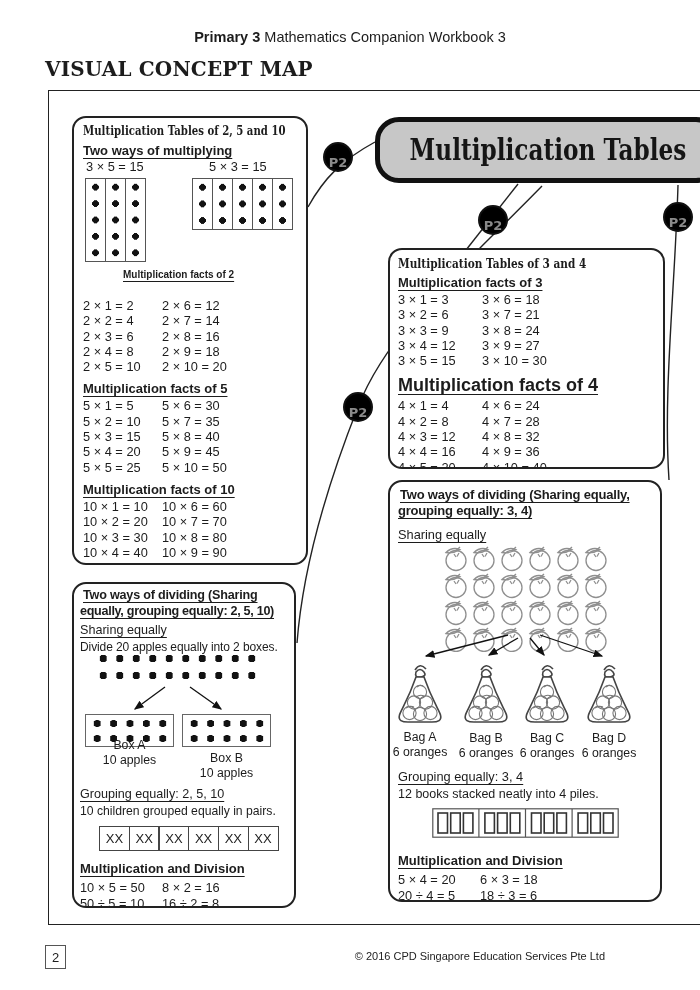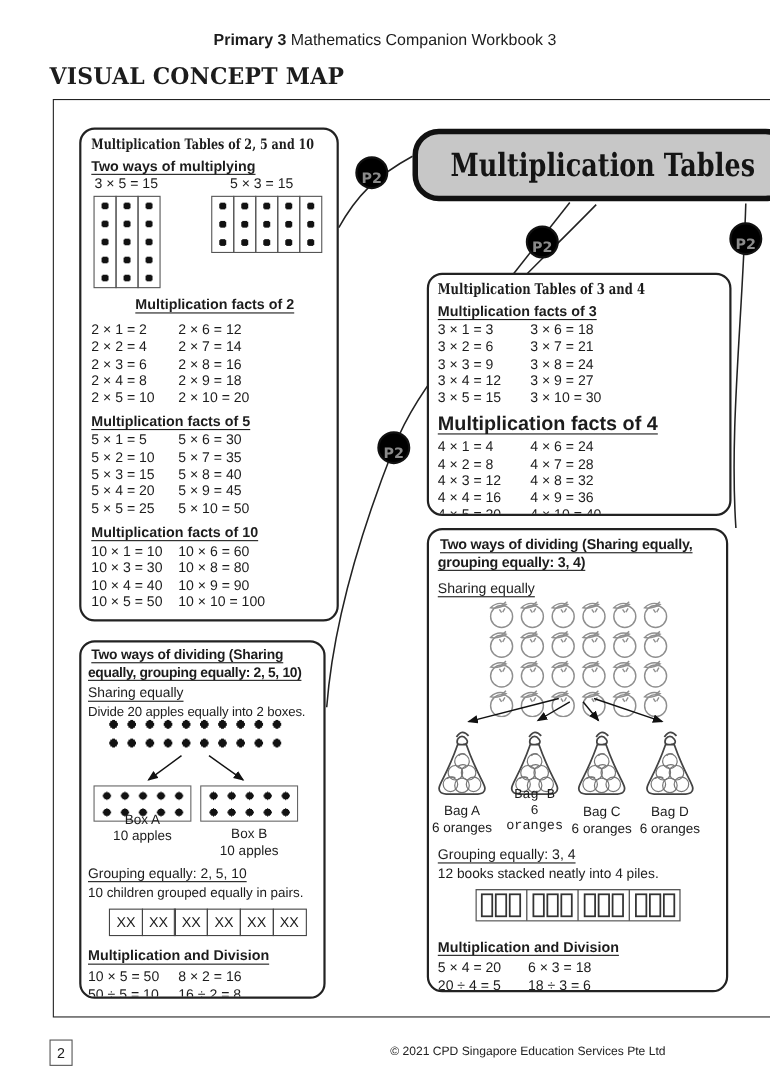--- a/index.html
+++ b/index.html
@@ -142,21 +142,21 @@
         <div class="dotcol r5"></div>
       </div>
       <div class="array" style="margin-left:46px;">
         <div class="dotcol r3"></div>
         <div class="dotcol r3"></div>
         <div class="dotcol r3"></div>
         <div class="dotcol r3"></div>
         <div class="dotcol r3"></div>
       </div>
     </div>
-    <div class="uh" style="font-size:13px;margin:5px 0 8px;padding-left:40px;">Multiplication facts of 2</div>
+    <div class="uh" style="font-size:10px;margin:5px 0 18px;padding-left:40px;">Multiplication facts of 2</div>
     <div class="frow">
         <span class="c1">2 × 1 = 2</span>
         <span>2 × 6 = 12</span>
       </div>
     <div class="frow">
         <span class="c1">2 × 2 = 4</span>
         <span>2 × 7 = 14</span>
       </div>
     <div class="frow">
         <span class="c1">2 × 3 = 6</span>
@@ -188,20 +188,24 @@
         <span>5 × 9 = 45</span>
       </div>
     <div class="frow">
         <span class="c1">5 × 5 = 25</span>
         <span>5 × 10 = 50</span>
       </div>
     <div class="uh" style="font-size:13px;margin:7px 0 2px;">Multiplication facts of 10</div>
     <div class="frow">
         <span class="c1">10 × 1 = 10</span>
         <span>10 × 6 = 60</span>
+      </div>
+    <div class="frow">
+        <span class="c1">10 × 2 = 20</span>
+        <span>10 × 7 = 70</span>
       </div>
     <div class="frow">
         <span class="c1">10 × 3 = 30</span>
         <span>10 × 8 = 80</span>
       </div>
     <div class="frow">
         <span class="c1">10 × 4 = 40</span>
         <span>10 × 9 = 90</span>
       </div>
     <div class="frow">
@@ -299,21 +303,21 @@
     <svg class="abs" style="left:2px;top:178px;" width="249" height="68" viewBox="0 0 249 68">
       <use href="#sym-bag" x="0" y="0"></use>
       <use href="#sym-bag" x="66" y="0"></use>
       <use href="#sym-bag" x="127" y="0"></use>
       <use href="#sym-bag" x="189" y="0"></use>
     </svg>
     <div class="abs caplbl" style="left:0;top:248px;width:60px;">
       <div>Bag A</div>
       <div>6 oranges</div>
     </div>
-    <div class="abs caplbl" style="left:66px;top:233px;width:60px;font-family:Liberation Mono, monospace;">
+    <div class="abs caplbl" style="left:66px;top:249px;width:60px;">
       <div>Bag B</div>
       <div>6 oranges</div>
     </div>
     <div class="abs caplbl" style="left:127px;top:249px;width:60px;">
       <div>Bag C</div>
       <div>6 oranges</div>
     </div>
     <div class="abs caplbl" style="left:189px;top:249px;width:60px;">
       <div>Bag D</div>
       <div>6 oranges</div>
@@ -404,15 +408,15 @@
       </div>
     <div class="abs frow w82" style="left:6px;top:312px;right:6px;">
       <span class="c1">50 ÷ 5 = 10</span>
         <span>16 ÷ 2 = 8</span>
       </div>
   </div>
 
   <div class="pagenum-box">
     <span>2</span>
   </div>
-  <div class="copyright">© 2021 CPD Singapore Education Services Pte Ltd</div>
+  <div class="copyright">© 2016 CPD Singapore Education Services Pte Ltd</div>
 
 </div>
 
 </body></html>

